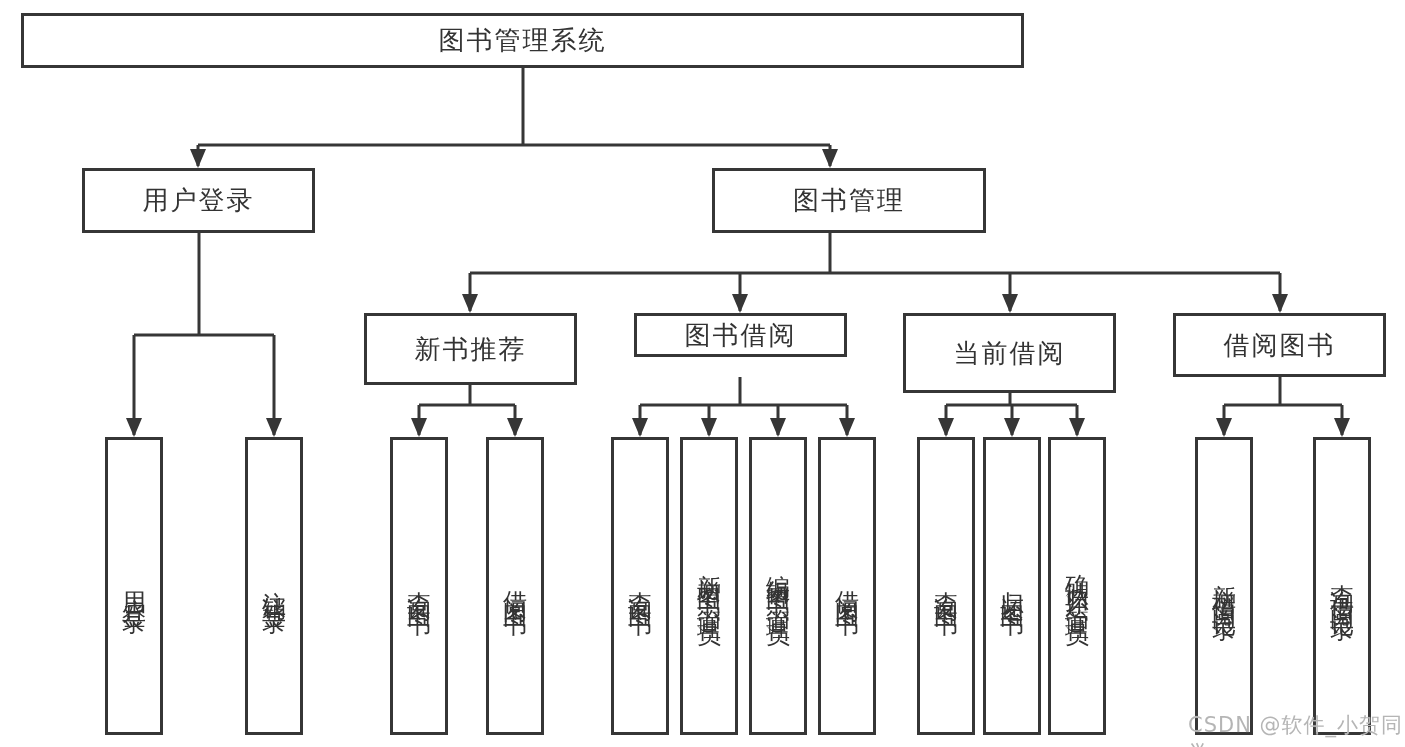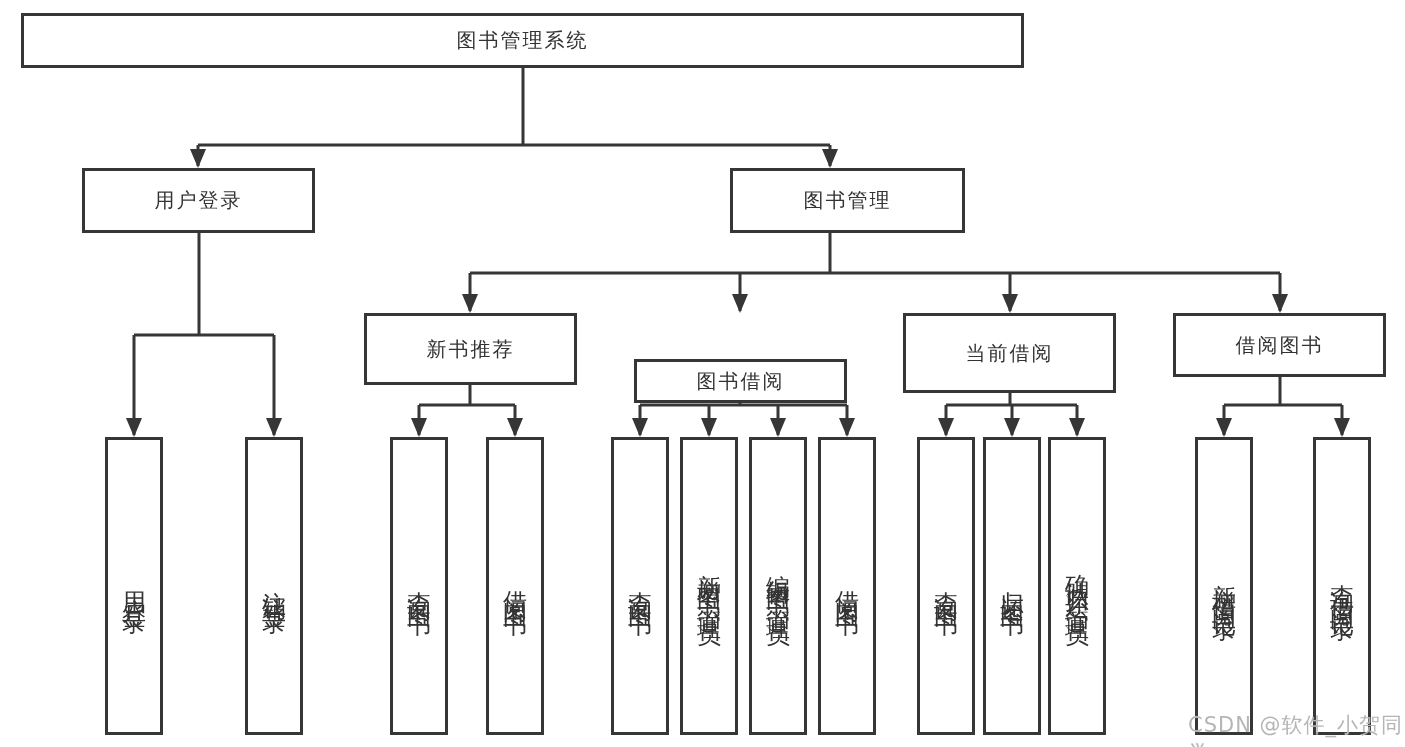--- a/index.html
+++ b/index.html
@@ -18,21 +18,21 @@
   .stage { position: relative; width: 1405px; height: 747px; }
   .connectors { position: absolute; left: 0; top: 0; width: 1405px; height: 747px; }
   .cl { stroke: var(--line); stroke-width: 3; fill: none; }
   .ah { fill: var(--line); stroke: none; }
   .hbox {
     position: absolute;
     box-sizing: border-box;
     border: 3px solid var(--line);
     background: var(--background);
     display: flex; align-items: center; justify-content: center;
-    font-size: 20px; letter-spacing: 2px; color: var(--text);
+    font-size: 26px; letter-spacing: 2px; color: var(--text);
     white-space: nowrap;
   }
   .vbox {
     position: absolute; top: 437px; width: 58px; height: 298px;
     box-sizing: border-box;
     border: 3px solid var(--line);
     background: var(--background);
     display: flex; align-items: center; justify-content: center;
   }
   .vbox span {
@@ -80,28 +80,28 @@
       M1224 437 l-8 -19 h16 z M1342 437 l-8 -19 h16 z"></path>
   </svg>
 
   <div class="hbox" style="left:21px; top:13px; width:1003px; height:55px;">
     <span>图书管理系统</span>
   </div>
 
   <div class="hbox" style="left:82px; top:168px; width:233px; height:65px;">
     <span>用户登录</span>
   </div>
-  <div class="hbox" style="left:730px; top:168px; width:235px; height:65px;">
+  <div class="hbox" style="left:712px; top:168px; width:274px; height:65px;">
     <span>图书管理</span>
   </div>
 
   <div class="hbox" style="left:364px; top:313px; width:213px; height:72px;">
     <span>新书推荐</span>
   </div>
-  <div class="hbox" style="left:634px; top:313px; width:213px; height:44px;margin-top:46px;">
+  <div class="hbox" style="left:634px; top:313px; width:213px; height:44px;">
     <span>图书借阅</span>
   </div>
   <div class="hbox" style="left:903px; top:313px; width:213px; height:80px;">
     <span>当前借阅</span>
   </div>
   <div class="hbox" style="left:1173px; top:313px; width:213px; height:64px;">
     <span>借阅图书</span>
   </div>
 
   <div class="vbox" style="left:105px;">

